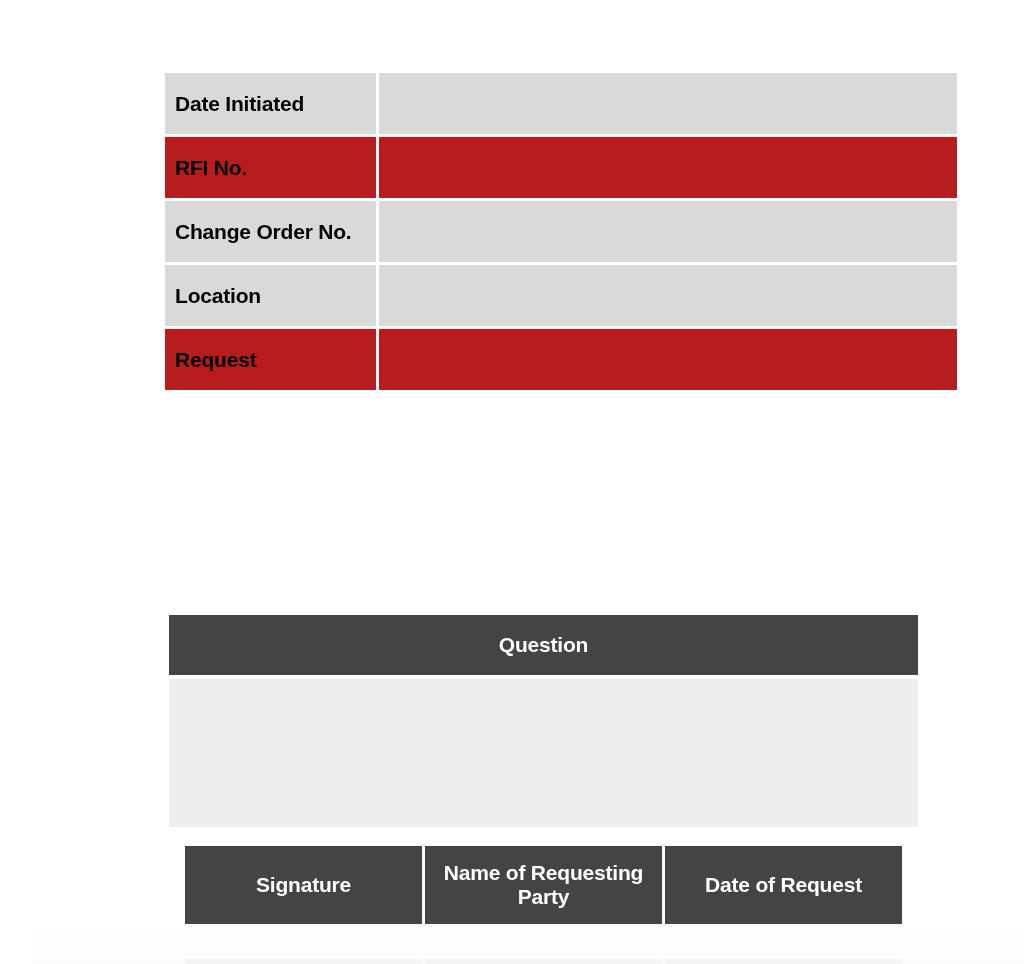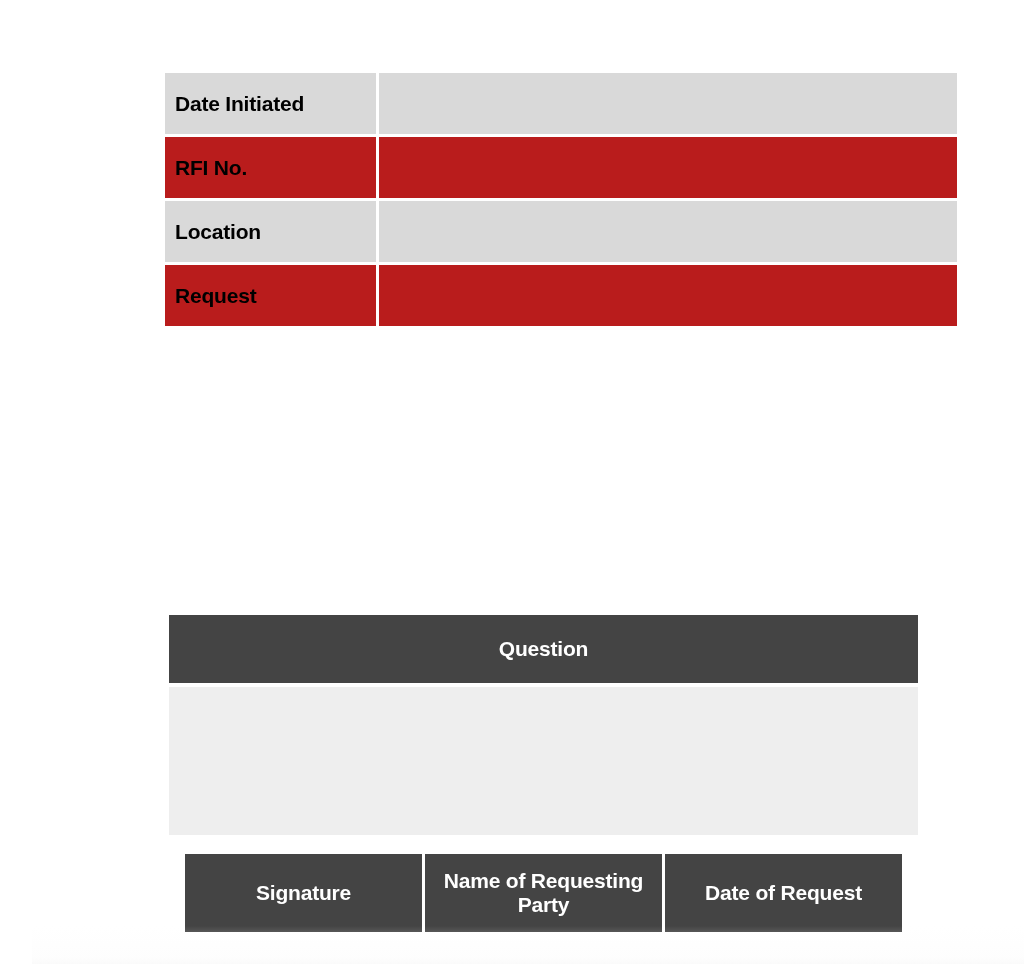--- a/index.html
+++ b/index.html
@@ -66,21 +66,21 @@
 
   
   .q-block {
     position: absolute;
     left: 121px;
     top: 567px;
     width: 781px;
   }
 
   .q-header {
-    height: 68px;
+    height: 60px;
     background: #444444;
     color: #ffffff;
     font-size: 21px;
     font-weight: bold;
     display: flex;
     align-items: center;
     justify-content: center;
     letter-spacing: -0.2px;
   }
 
@@ -129,20 +129,24 @@
     <tbody>
       <tr class="row-dark">
         <td class="meta-label">Date Initiated</td>
         <td class="meta-value"></td>
       </tr>
       <tr class="row-light">
         <td class="meta-label">RFI No.</td>
         <td class="meta-value"></td>
       </tr>
       <tr class="row-dark">
+        <td class="meta-label">Change Order No.</td>
+        <td class="meta-value"></td>
+      </tr>
+      <tr class="row-dark">
         <td class="meta-label">Location</td>
         <td class="meta-value"></td>
       </tr>
       <tr class="row-light">
         <td class="meta-label">Request</td>
         <td class="meta-value"></td>
       </tr>
     </tbody>
   </table>
 

